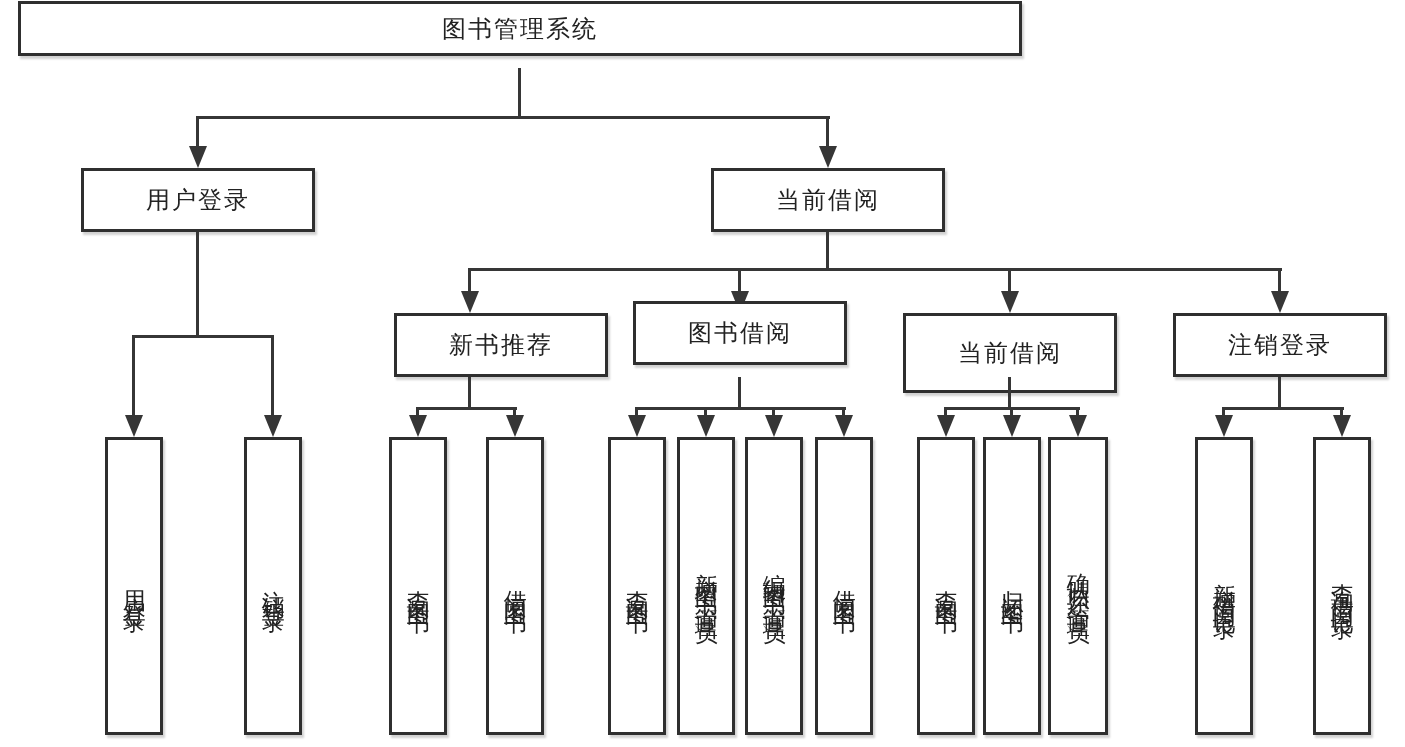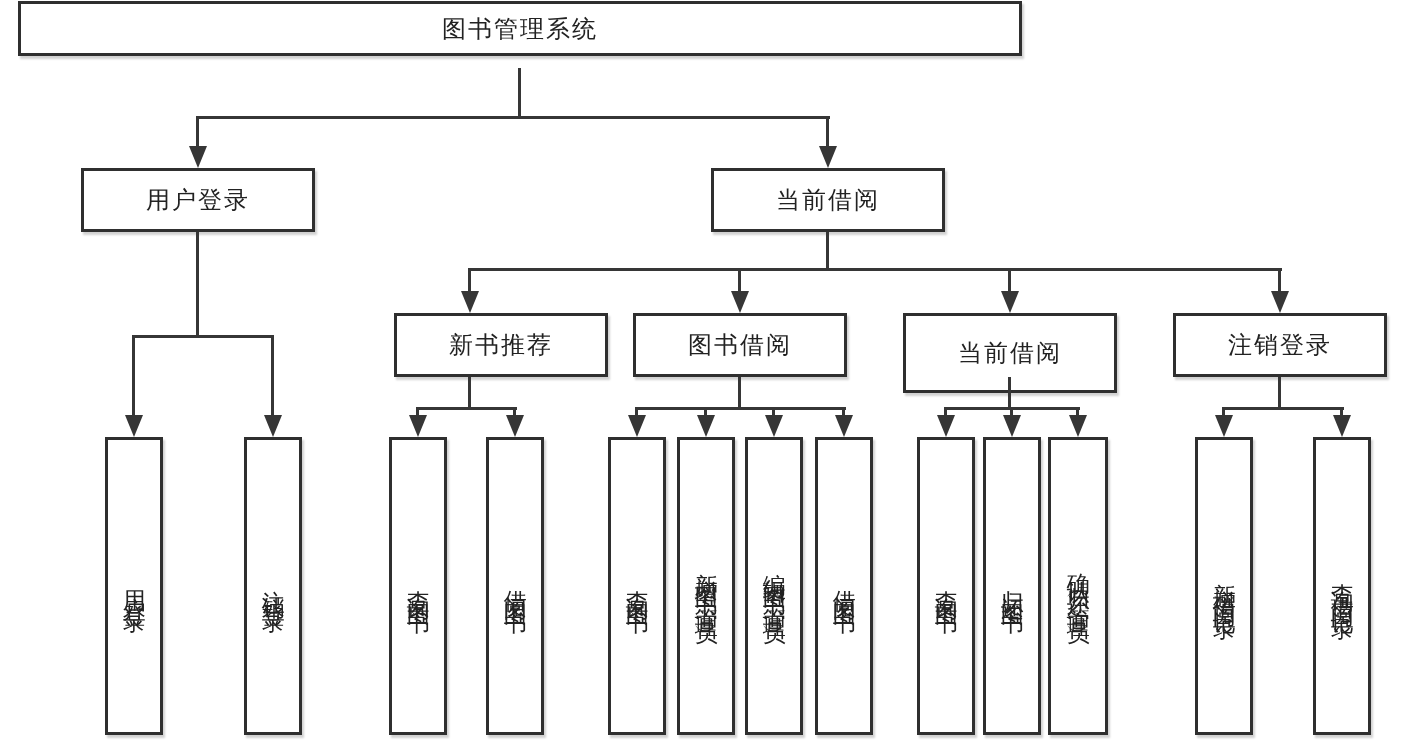--- a/index.html
+++ b/index.html
@@ -67,21 +67,21 @@
   <div class="vline" style="left:738px;top:268px;height:23px;"></div>
   <div class="arrow" style="left:731px;top:291px;"></div>
   <div class="vline" style="left:1008px;top:268px;height:23px;"></div>
   <div class="arrow" style="left:1001px;top:291px;"></div>
   <div class="vline" style="left:1278px;top:268px;height:23px;"></div>
   <div class="arrow" style="left:1271px;top:291px;"></div>
 
   <div class="box hbox" style="left:363px;top:313px;width:214px;height:64px;margin-left:31px;">
     <span>新书推荐</span>
   </div>
-  <div class="box hbox" style="left:633px;top:313px;width:214px;height:64px;">
+  <div class="box hbox" style="left:633px;top:301px;width:214px;height:64px;">
     <span>图书借阅</span>
   </div>
   <div class="box hbox" style="left:903px;top:313px;width:214px;height:80px;">
     <span>当前借阅</span>
   </div>
   <div class="box hbox" style="left:1173px;top:313px;width:214px;height:64px;">
     <span>注销登录</span>
   </div>
 
   <div class="vline" style="left:468px;top:377px;height:31px;"></div>

